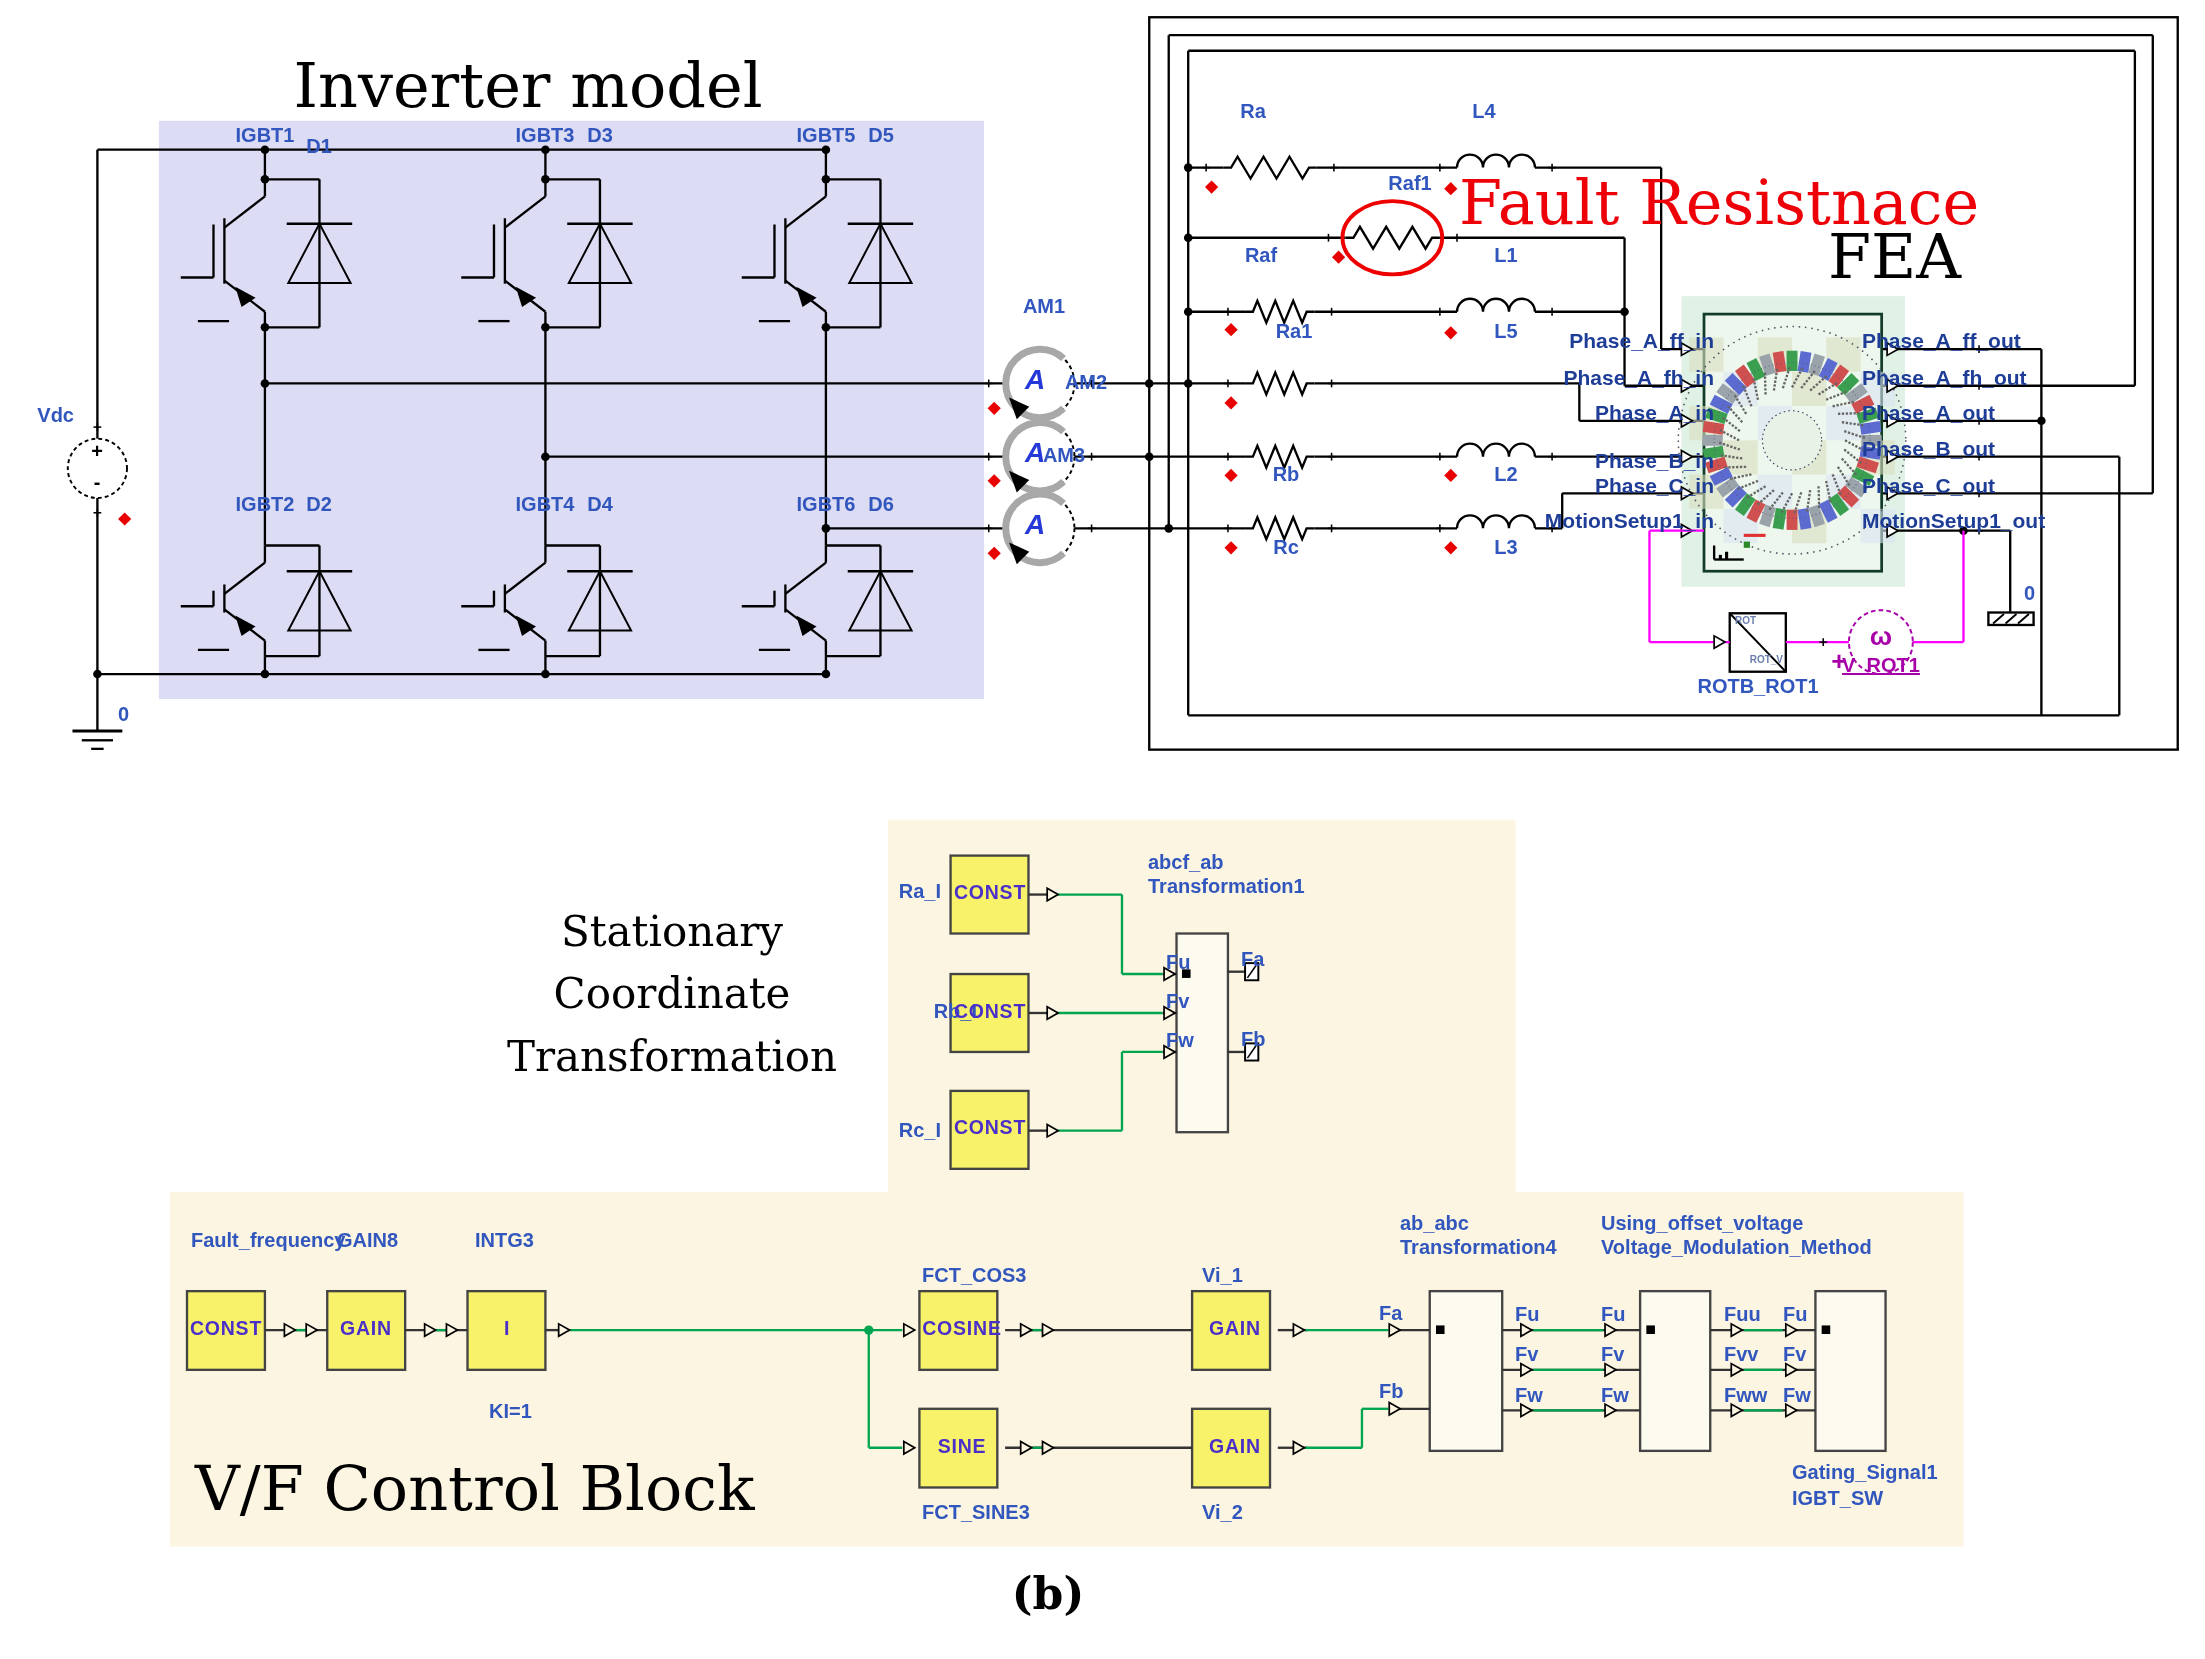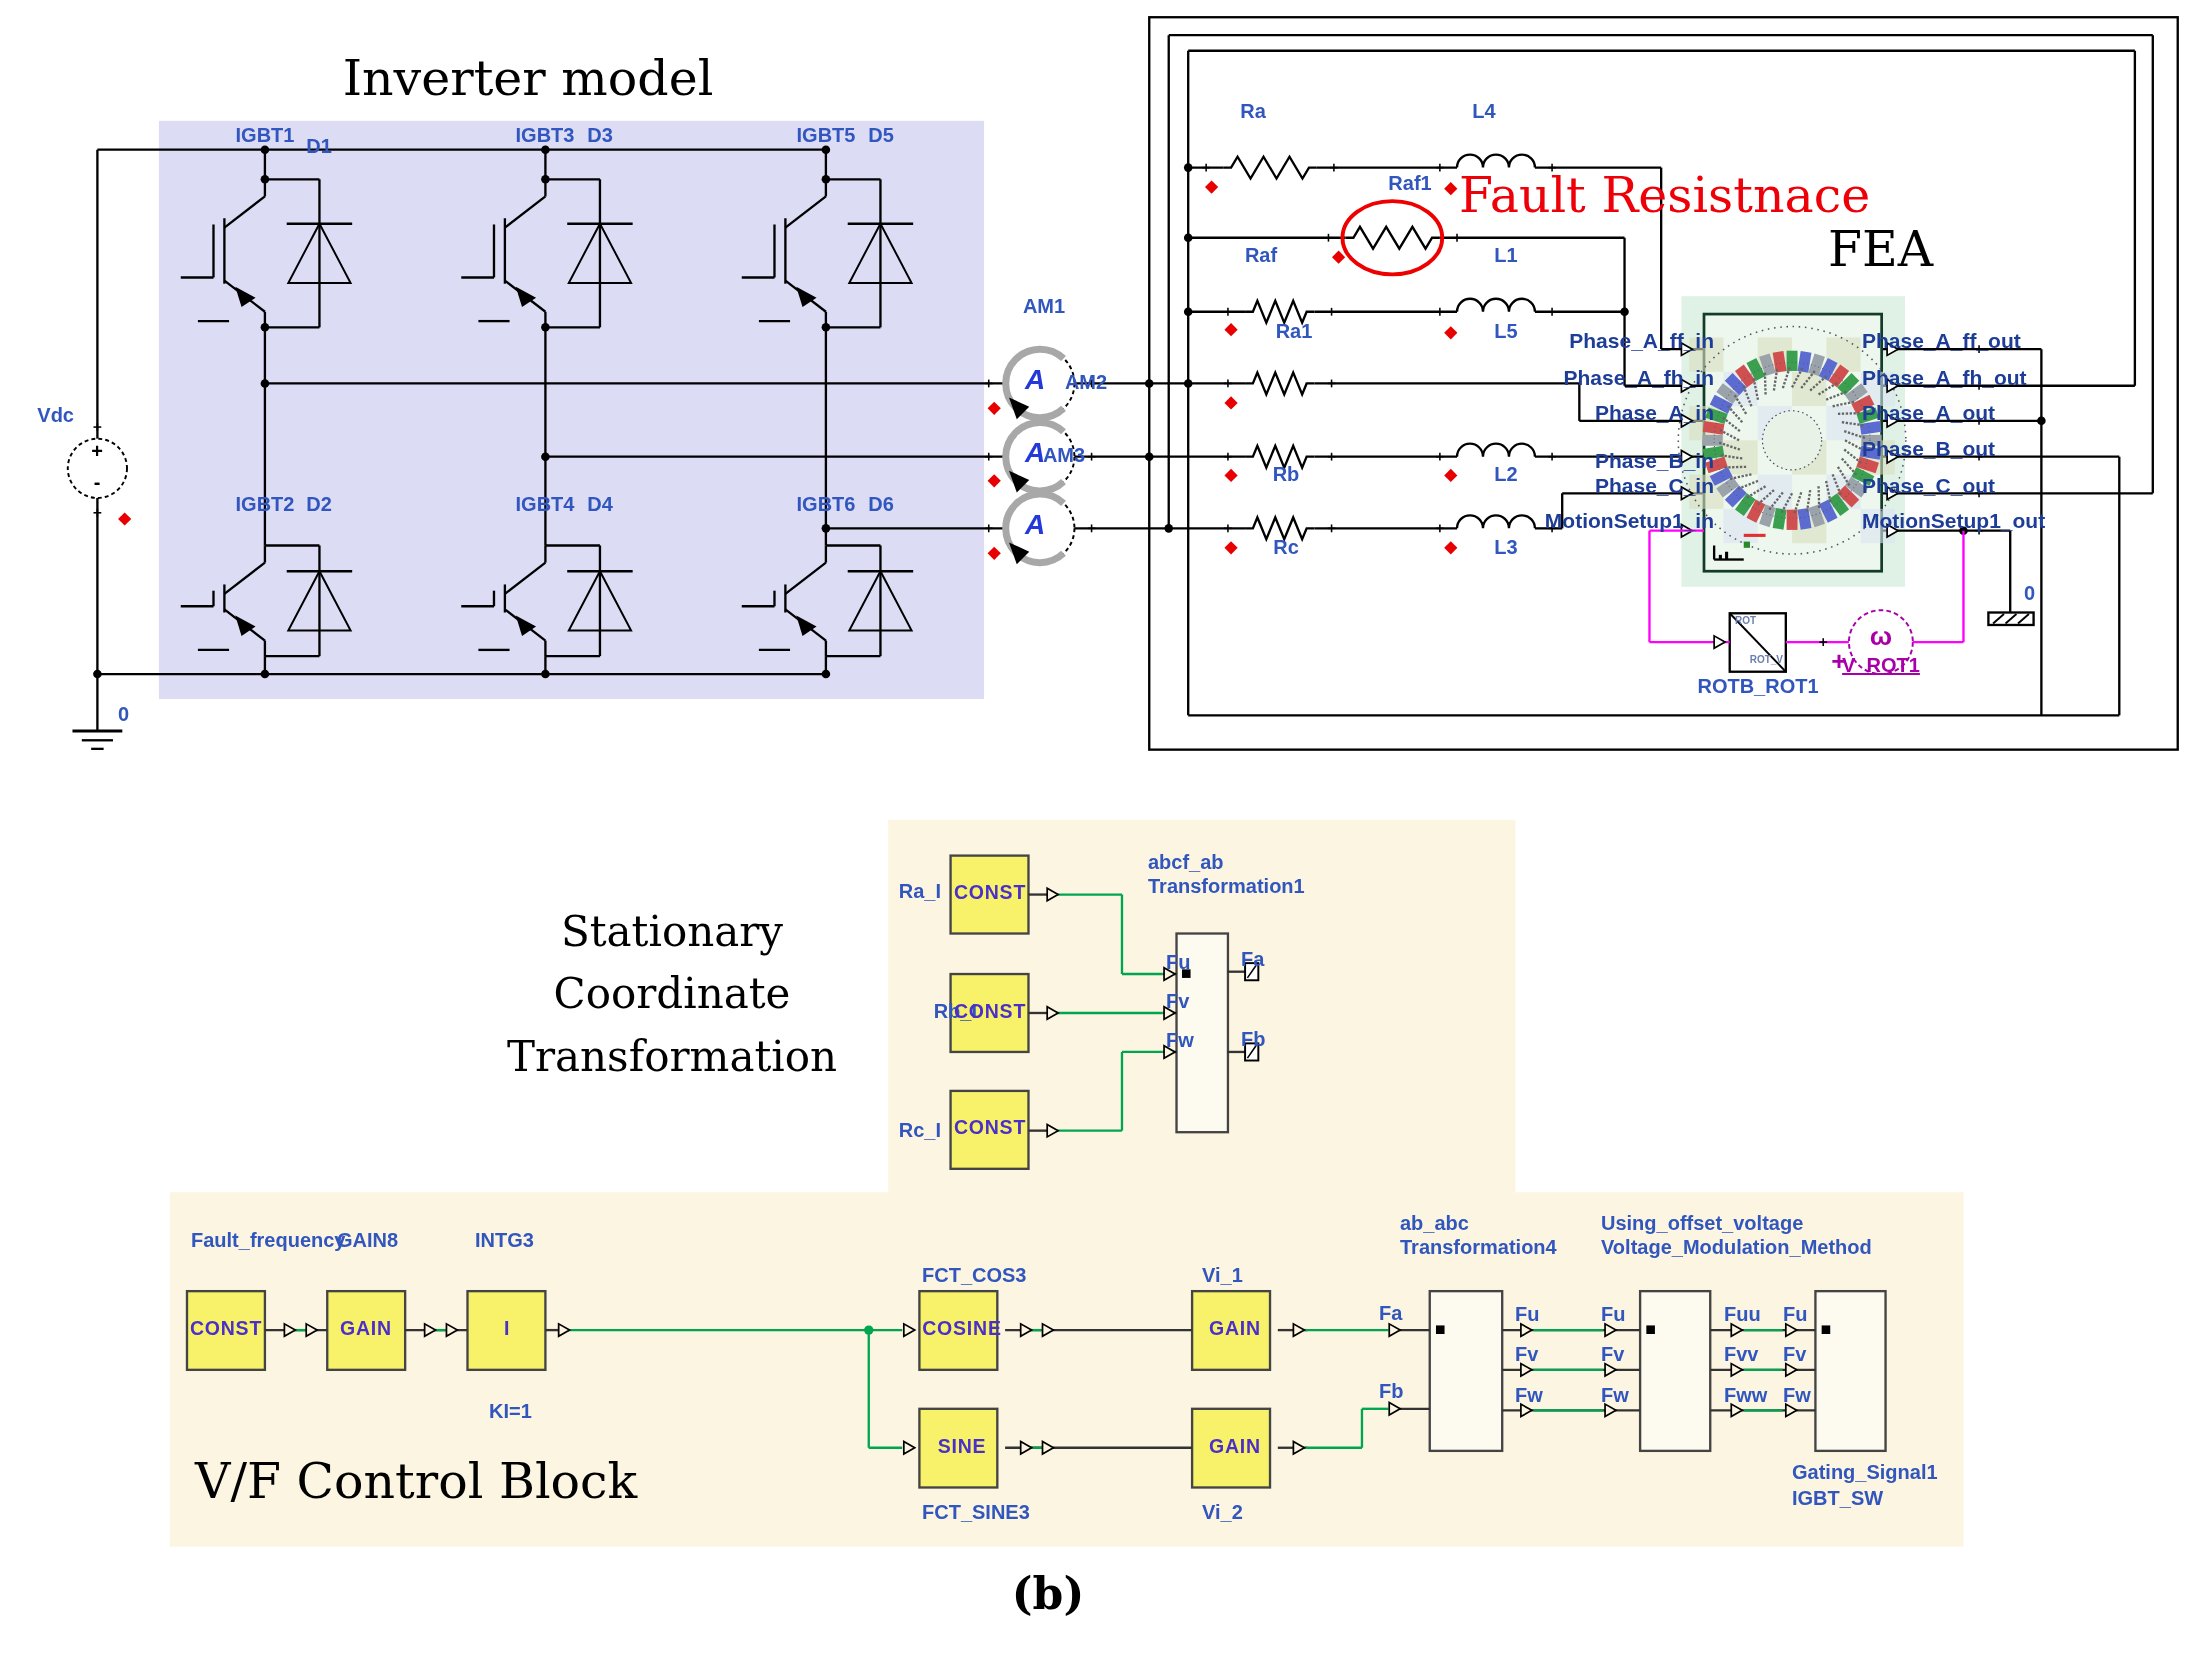--- a/index.html
+++ b/index.html
@@ -3,21 +3,21 @@
 <meta charset="utf-8">
 <style>
   html,body{margin:0;padding:0}
   body{width:2205px;height:1659px;position:relative;background:#fff;overflow:hidden;
        font-family:"Liberation Sans",sans-serif}
   #stage{position:absolute;left:0;top:0;width:2205px;height:1659px}
   svg{position:absolute;left:0;top:0;z-index:1}
   .lab{position:absolute;white-space:nowrap;z-index:3;line-height:1.05}
   .c{transform:translateX(-50%)}
   .r{transform:translateX(-100%)}
-  .T{font-family:"DejaVu Serif","Liberation Serif",serif;font-size:49px;color:#000}
+  .T{font-family:"DejaVu Serif","Liberation Serif",serif;font-size:62px;color:#000}
   .T2{font-family:"DejaVu Serif","Liberation Serif",serif;font-size:42px;color:#000}
   .TB{font-family:"DejaVu Serif","Liberation Serif",serif;font-size:44px;font-weight:bold;color:#000}
   .red{color:#ee0008}
   .b{font-size:20px;font-weight:600;color:#3156bd}
   .p{font-size:21px;font-weight:700;color:#1e3d96}
   .bt{font-size:19.5px;font-weight:700;color:#4b2fc9;letter-spacing:0.8px}
   .tiny{font-size:10px;font-weight:700;color:#6b7fae}
   .pur{color:#a800a8}
   .om{font-size:26.5px;font-weight:600;color:#a800a8}
   .vb{font-size:20px;font-weight:700;color:#000}

